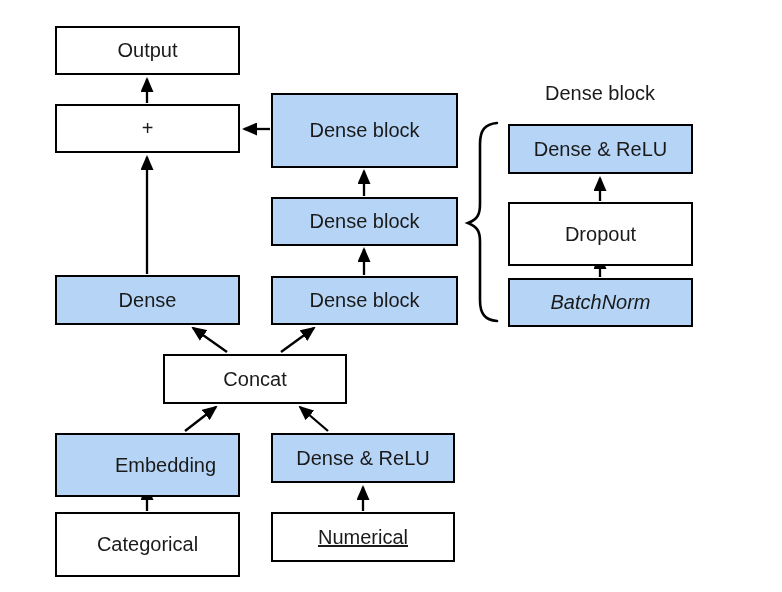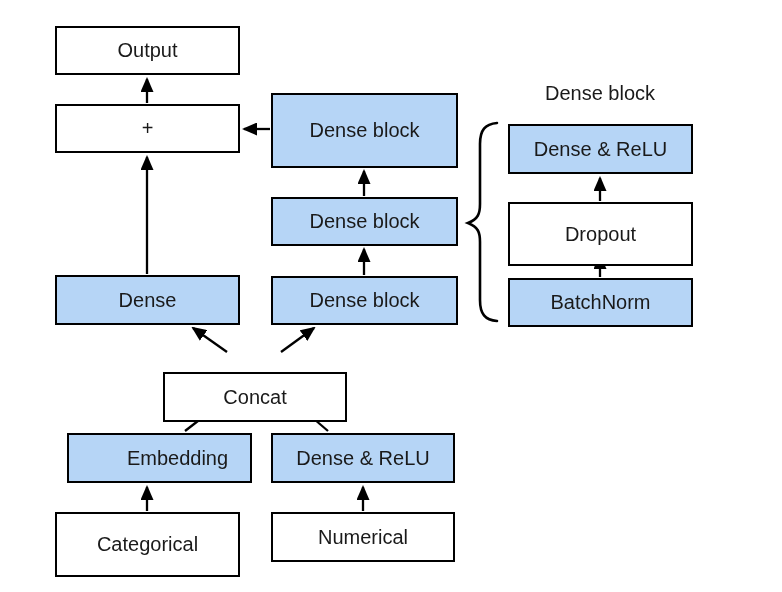--- a/index.html
+++ b/index.html
@@ -73,47 +73,47 @@
   </div>
 
   <div class="box blue" style="left:271px;top:197px;width:187px;height:49px;">
     <span>Dense block</span>
   </div>
 
   <div class="box blue" style="left:271px;top:276px;width:187px;height:49px;">
     <span>Dense block</span>
   </div>
 
-  <div class="box" style="left:163px;top:372px;width:184px;height:50px;">
+  <div class="box" style="left:163px;top:354px;width:184px;height:50px;">
     <span>Concat</span>
   </div>
 
-  <div class="box blue" style="left:67px;top:433px;width:185px;height:50px;padding-left:36px;">
+  <div class="box blue" style="left:55px;top:433px;width:185px;height:64px;padding-left:36px;">
     <span>Embedding</span>
   </div>
 
   <div class="box blue" style="left:271px;top:433px;width:184px;height:50px;">
     <span>Dense &amp; ReLU</span>
   </div>
 
   <div class="box" style="left:55px;top:512px;width:185px;height:65px;">
     <span>Categorical</span>
   </div>
 
-  <div class="box" style="left:271px;top:512px;width:184px;height:50px;">
+  <div class="box" style="left:271px;top:512px;width:184px;height:50px;text-decoration:underline;">
     <span>Numerical</span>
   </div>
 
   <div class="legend-title">Dense block</div>
 
   <div class="box blue" style="left:508px;top:124px;width:185px;height:50px;">
     <span>Dense &amp; ReLU</span>
   </div>
 
   <div class="box" style="left:508px;top:202px;width:185px;height:64px;">
     <span>Dropout</span>
   </div>
 
-  <div class="box blue" style="left:508px;top:278px;width:185px;height:49px;">
+  <div class="box blue" style="left:508px;top:278px;width:185px;height:49px;font-style:italic;">
     <span>BatchNorm</span>
   </div>
 
 </div>
 
 </body></html>

